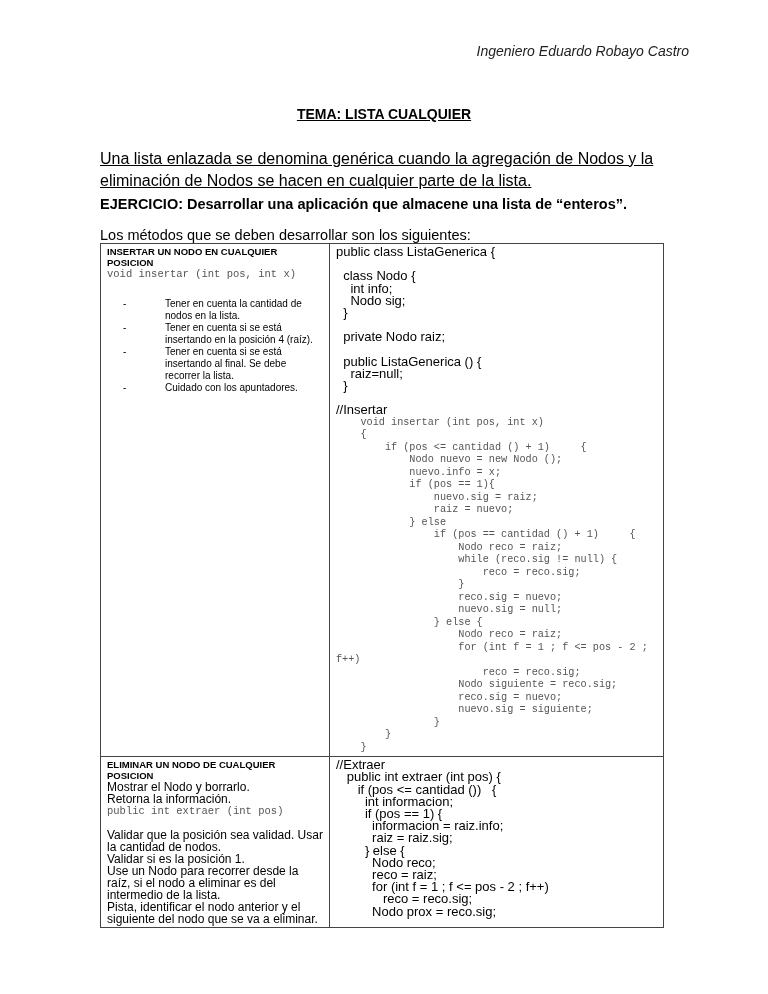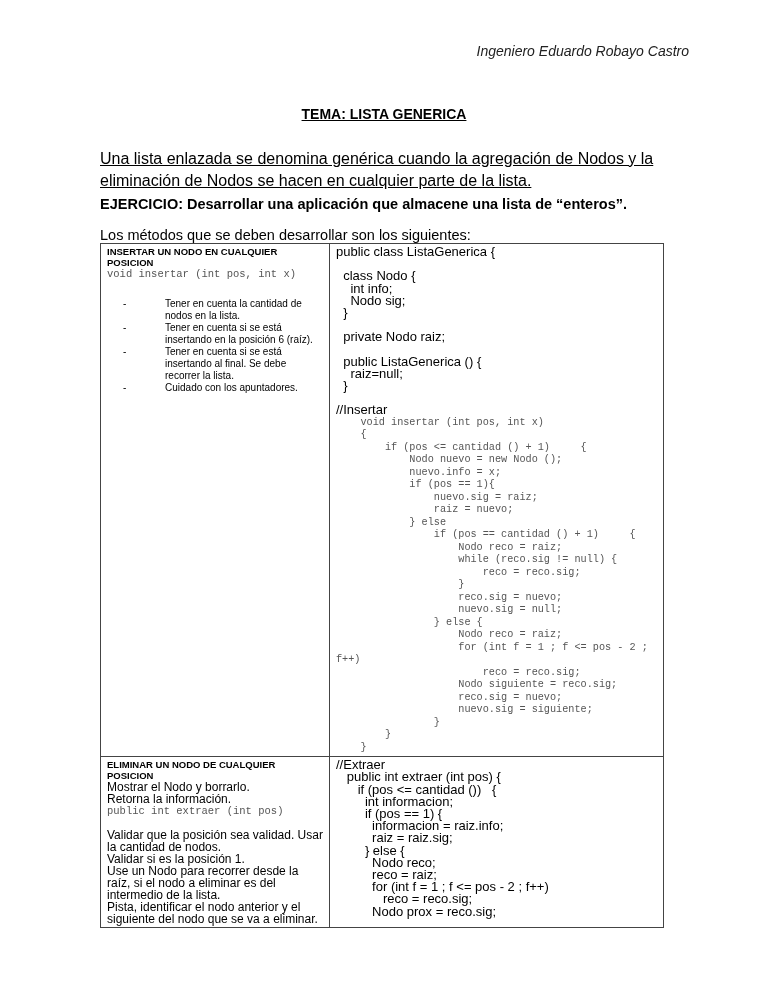--- a/index.html
+++ b/index.html
@@ -30,37 +30,37 @@
     .code-sans { font-size: 13px; line-height: 12.2px; white-space: pre; }
     .code-mono { font-family: "Liberation Mono", monospace; font-size: 10.2px; color: #555;
                  line-height: 12.5px; white-space: pre; }
     .gap { height: 12px; }
   </style>
 </head>
 <body>
 
 <div class="header-author">Ingeniero Eduardo Robayo Castro</div>
 
-<div class="doc-title">TEMA: LISTA GENERICA</div>
+<div class="doc-title">TEMA: LISTA CUALQUIER</div>
 
 <div class="intro">Una lista enlazada se denomina genérica cuando la agregación de Nodos y la eliminación de Nodos se hacen en cualquier parte de la lista.</div>
 
 <div class="exercise">EJERCICIO: Desarrollar una aplicación que almacene una lista de “enteros”.</div>
 
 <div class="methods-intro">Los métodos que se deben desarrollar son los siguientes:</div>
 
 <table class="methods">
   <tbody>
       <tr class="row1">
     <td class="col-left">
       <div class="heading">INSERTAR UN NODO EN CUALQUIER POSICION</div>
       <div class="mono">void insertar (int pos, int x)</div>
       <ul class="bullets">
         <li>Tener en cuenta la cantidad de nodos en la lista.</li>
-        <li>Tener en cuenta si se está insertando en la posición 6 (raíz).</li>
+        <li>Tener en cuenta si se está insertando en la posición 4 (raíz).</li>
         <li>Tener en cuenta si se está insertando al final. Se debe recorrer la lista.</li>
         <li>Cuidado con los apuntadores.</li>
       </ul>
     </td>
     <td class="col-right">
       <div class="code-sans">public class ListaGenerica {
 
   class Nodo {
     int info;
     Nodo sig;

